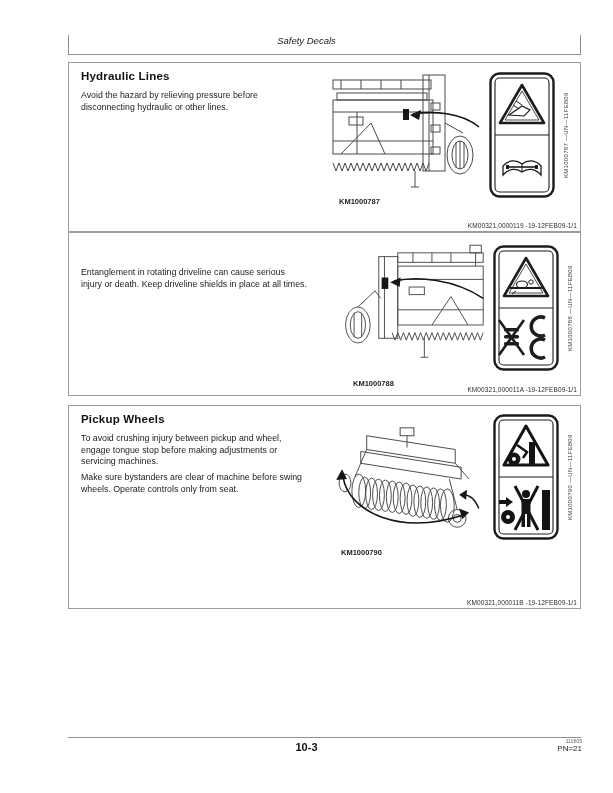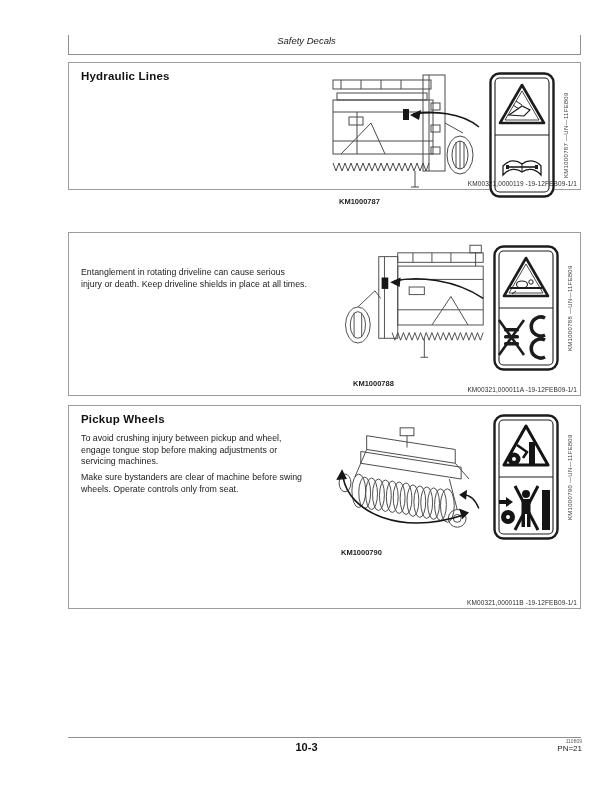--- a/index.html
+++ b/index.html
@@ -11,21 +11,21 @@
   .hdr-title {
     position:absolute; top:35px; left:0; right:0; text-align:center;
     font-size:9.5px; font-style:italic; color:#222;
   }
   .hdr-rule { position:absolute; left:68px; top:54px; width:513px; height:0; border-top:1.4px solid #8f8f8f; }
   .hdr-tick { position:absolute; top:-20px; height:20px; width:0; border-left:1.4px solid #8f8f8f; }
   .hdr-tick.left { left:0; } .hdr-tick.right { right:0; }
 
   
   .module { position:absolute; left:68px; width:513px; border:1px solid #9c9c9c; background:#fff; box-sizing:border-box; }
-  #mod1 { top:62px;  height:128px; }
+  #mod1 { top:62px;  height:170px; }
   #mod2 { top:232px; height:164px; }
   #mod3 { top:405px; height:204px; }
 
   .mod-title { position:absolute; left:12px; top:7px; margin:0; font-size:11.5px; font-weight:bold; color:#111; letter-spacing:.2px; }
   .mod-body  { position:absolute; left:12px; margin:0; font-size:8.8px; line-height:11.5px; color:#222; white-space:pre-line; }
   #body1 { top:27px; width:265px; }
   #body2 { top:34px; width:320px; }
   #body3a { top:27px; width:285px; }
   #body3b { top:66px; width:295px; }
 
@@ -70,20 +70,22 @@
 <div class="page">
 
   <div class="hdr-title">Safety Decals</div>
   <div class="hdr-rule">
     <span class="hdr-tick left"></span>
     <span class="hdr-tick right"></span>
   </div>
 
   <section class="module" id="mod1">
     <h2 class="mod-title">Hydraulic Lines</h2>
+    <p class="mod-body" id="body1">Avoid the hazard by relieving pressure before
+disconnecting hydraulic or other lines.</p>
 
     <div class="fig" id="fig1">
       <svg viewBox="0 0 156 128" width="156" height="128">
         <g fill="none" stroke="#4a4a4a" stroke-width="1">
           <rect x="6" y="13" width="98" height="9"></rect>
           <line x1="14" y1="13" x2="14" y2="22"></line>
             <line x1="34" y1="13" x2="34" y2="22"></line>
           <line x1="54" y1="13" x2="54" y2="22"></line>
             <line x1="74" y1="13" x2="74" y2="22"></line>
           <rect x="10" y="26" width="90" height="7"></rect>

